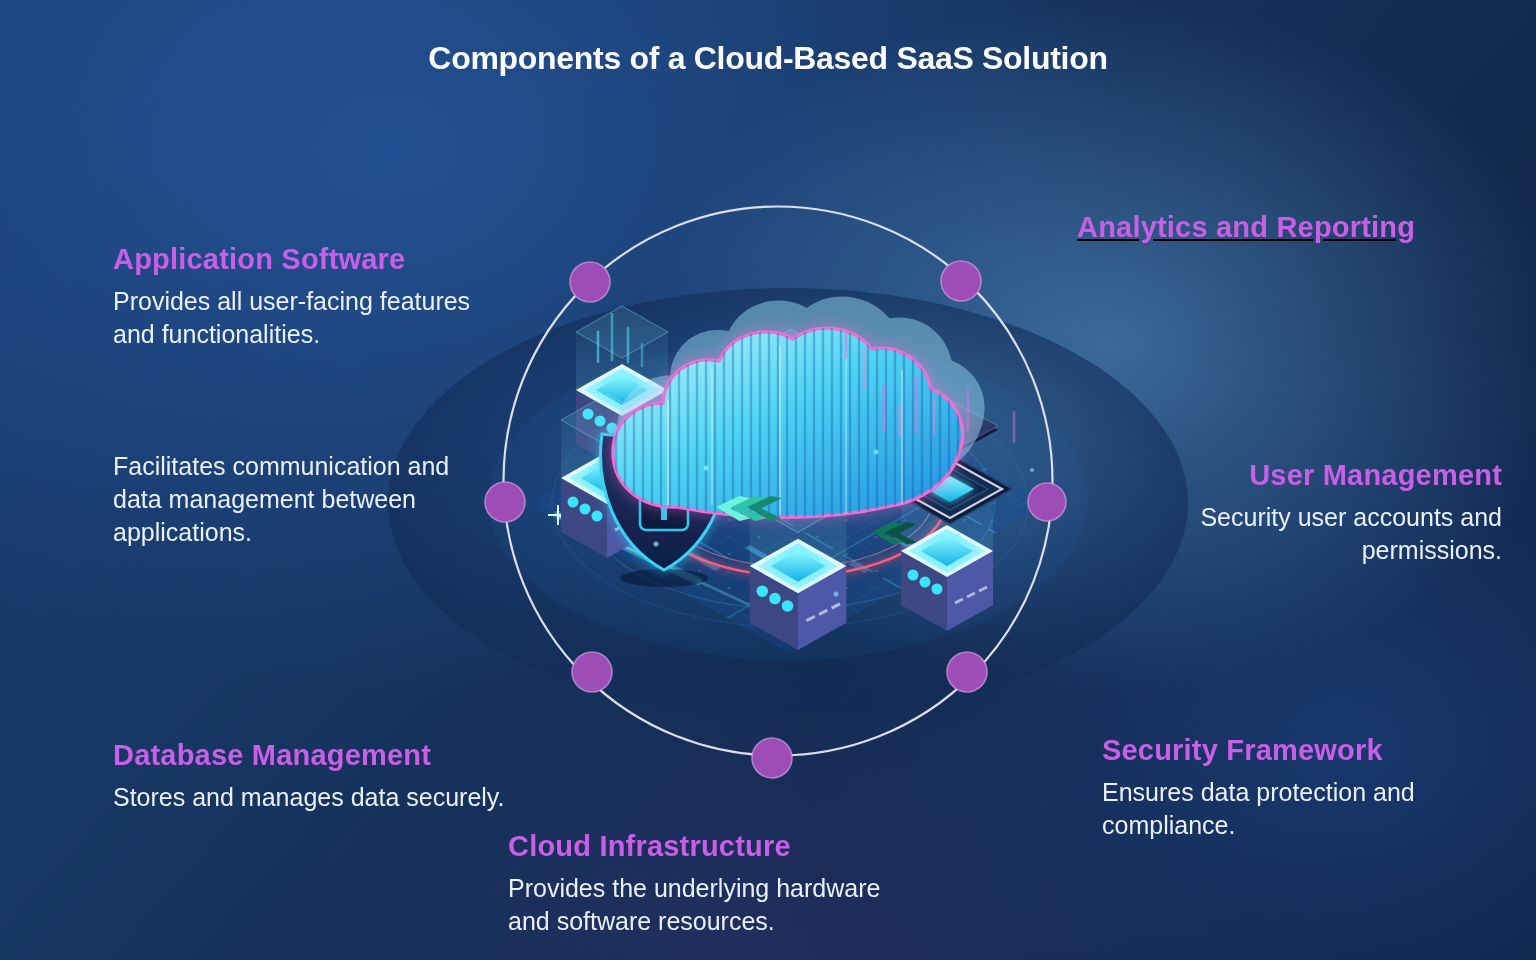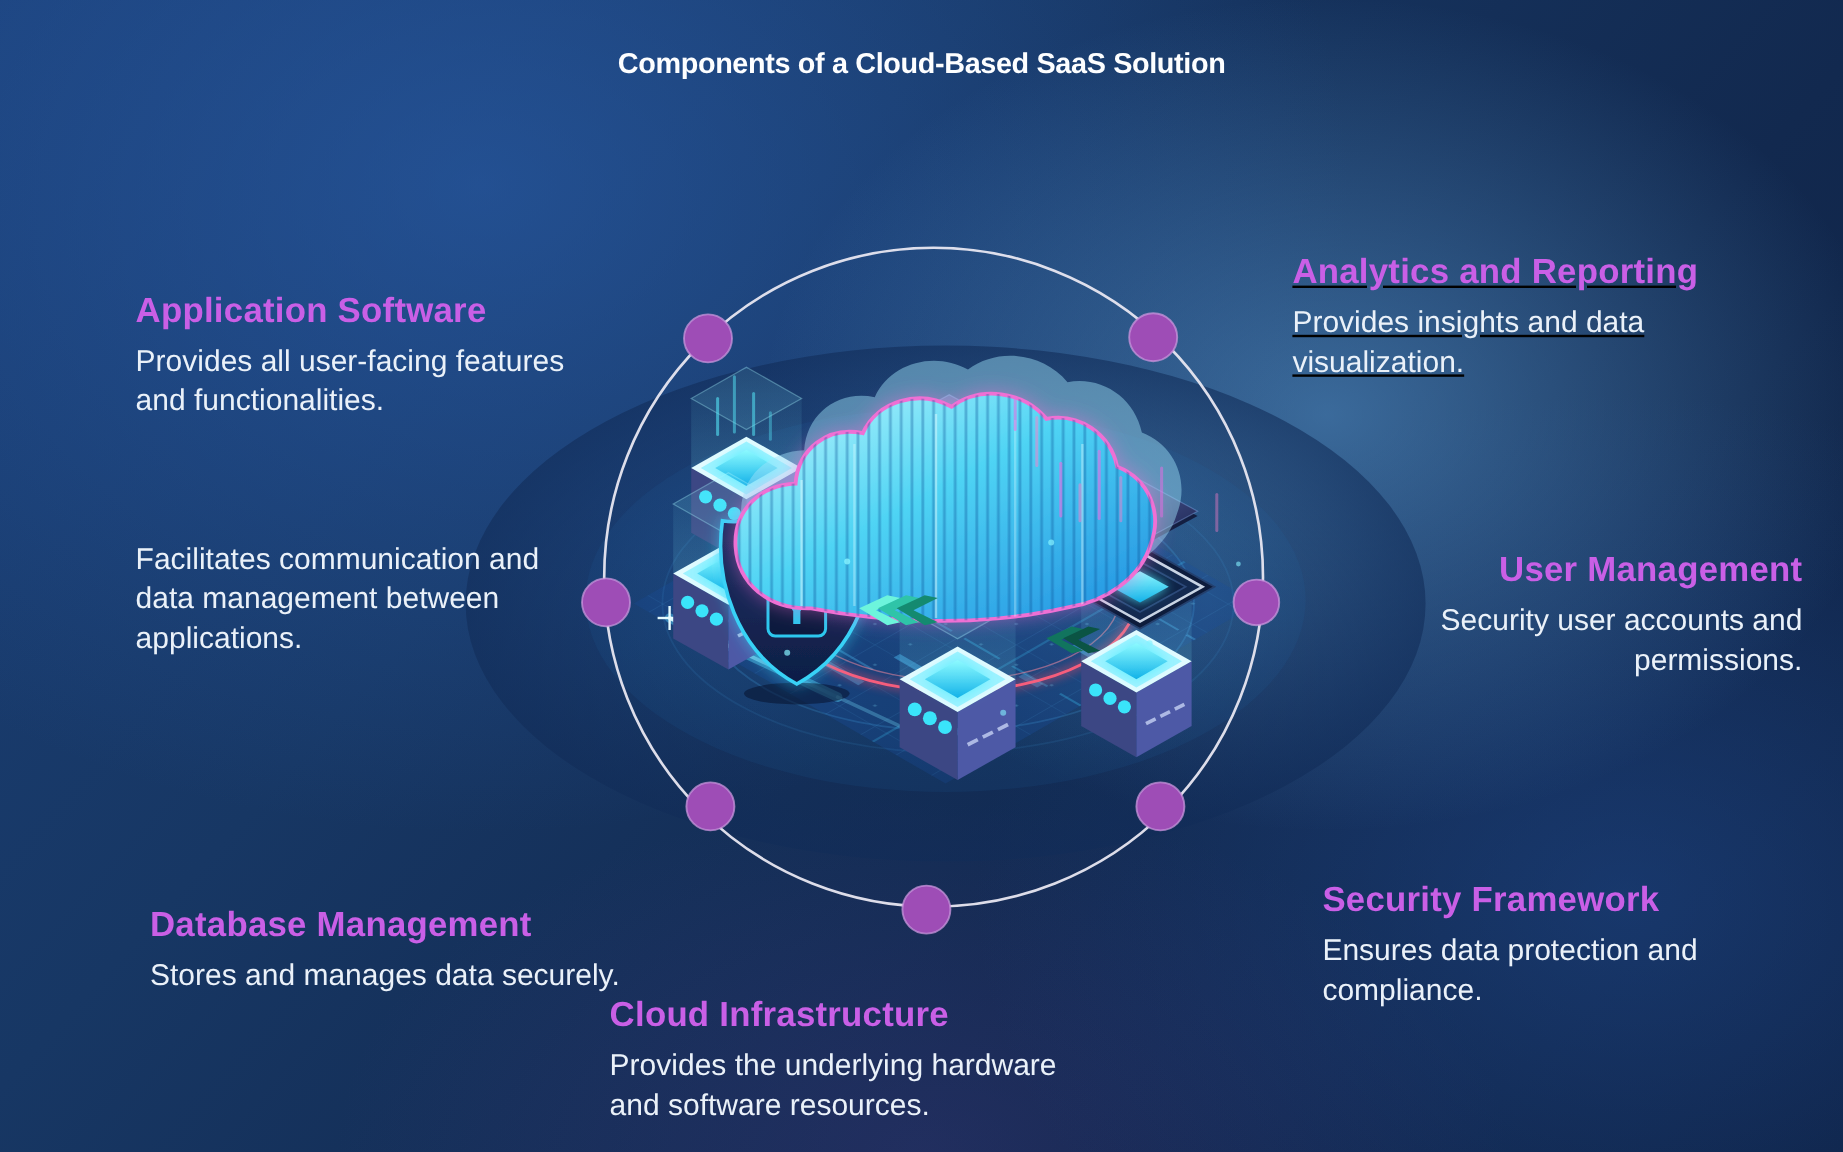--- a/index.html
+++ b/index.html
@@ -8,32 +8,32 @@
     font-family:"Liberation Sans",sans-serif;
     background:
       radial-gradient(760px 560px at 72% 36%, rgba(98,168,226,0.50), rgba(98,168,226,0) 62%),
       radial-gradient(1100px 820px at 26% 16%, rgba(44,98,178,0.55), rgba(44,98,178,0) 66%),
       radial-gradient(900px 700px at 88% 78%, rgba(36,84,160,0.42), rgba(36,84,160,0) 60%),
       radial-gradient(700px 420px at 50% 100%, rgba(74,62,140,0.28), rgba(74,62,140,0) 70%),
       linear-gradient(132deg,#1b4078 0%,#173764 34%,#12294f 66%,#0d1f40 100%);
   }
   .page-title{
     position:absolute;top:40px;left:0;width:100%;
-    text-align:center;color:#fdfeff;font-size:24px;font-weight:800;letter-spacing:-0.3px;
+    text-align:center;color:#fdfeff;font-size:32px;font-weight:800;letter-spacing:-0.3px;
   }
   .label-block{position:absolute;}
   .label-block .heading{
     color:#c95fe6;font-size:29px;font-weight:800;letter-spacing:0.2px;margin-bottom:9px;
   }
   .label-block .desc{
     color:#eaf1f9;font-size:25px;font-weight:400;line-height:1.32;white-space:pre-line;
   }
   .pos-app{left:113px;top:210px;width:430px;margin-top:33px;}
   .pos-mid{left:113px;top:450px;width:430px;}
-  .pos-db {left:113px;top:755px;width:470px;margin-left:12px;}
+  .pos-db {left:113px;top:739px;width:470px;}
   .pos-ana{left:1077px;top:211px;width:400px;text-decoration:underline;}
   .pos-usr{left:1102px;top:459px;width:400px;text-align:right;}
   .pos-sec{left:1102px;top:734px;width:400px;}
   .pos-cld{left:768px;top:830px;width:520px;transform:translateX(-50%);text-align:left;}
   svg{position:absolute;left:0;top:0;}
 </style>
 </head>
 <body>
 
 <div class="stage">
@@ -276,22 +276,20 @@
 applications.</div>
   </div>
 
   <div class="label-block pos-db">
     <div class="heading">Database Management</div>
     <div class="desc">Stores and manages data securely.</div>
   </div>
 
   <div class="label-block pos-ana">
     <div class="heading">Analytics and Reporting</div>
-    <div class="desc">Provides insights and data
-visualization.</div>
   </div>
 
   <div class="label-block pos-usr">
     <div class="heading">User Management</div>
     <div class="desc">Security user accounts and
 permissions.</div>
   </div>
 
   <div class="label-block pos-sec">
     <div class="heading">Security Framework</div>

